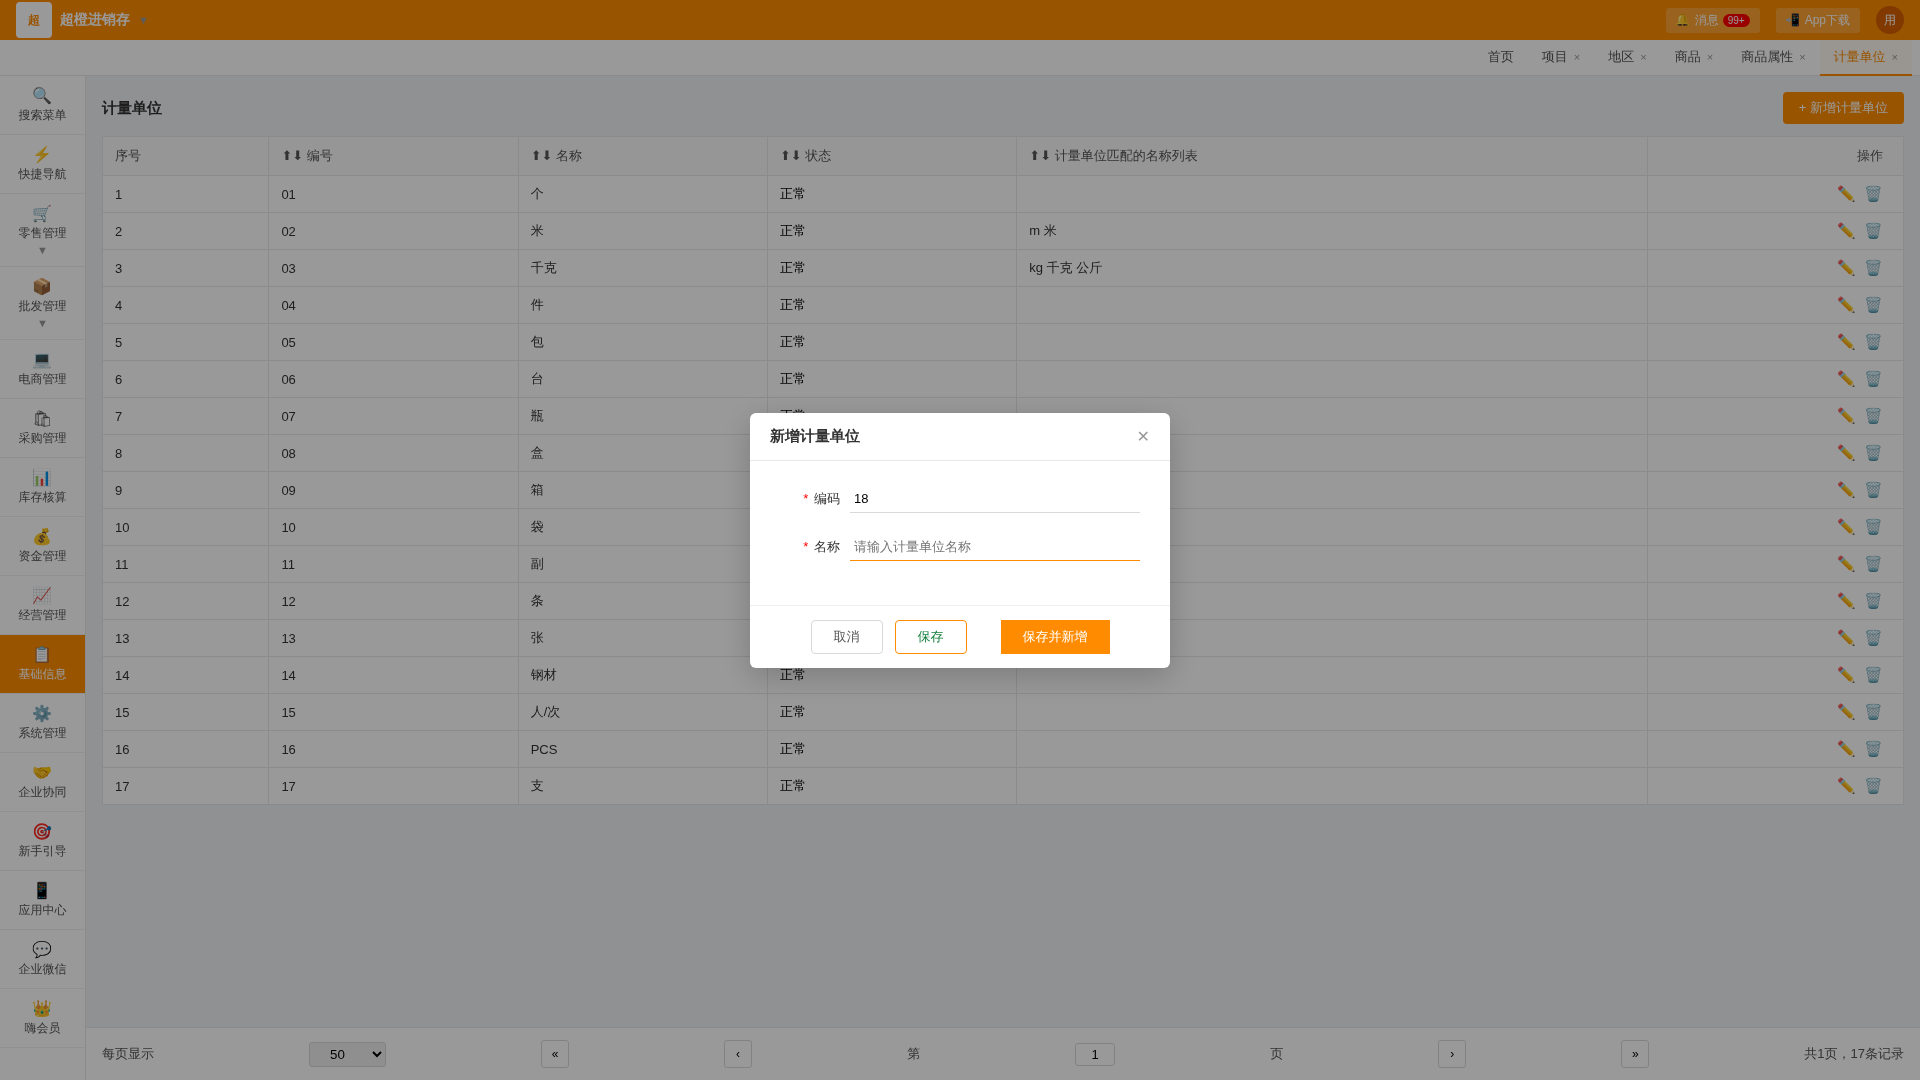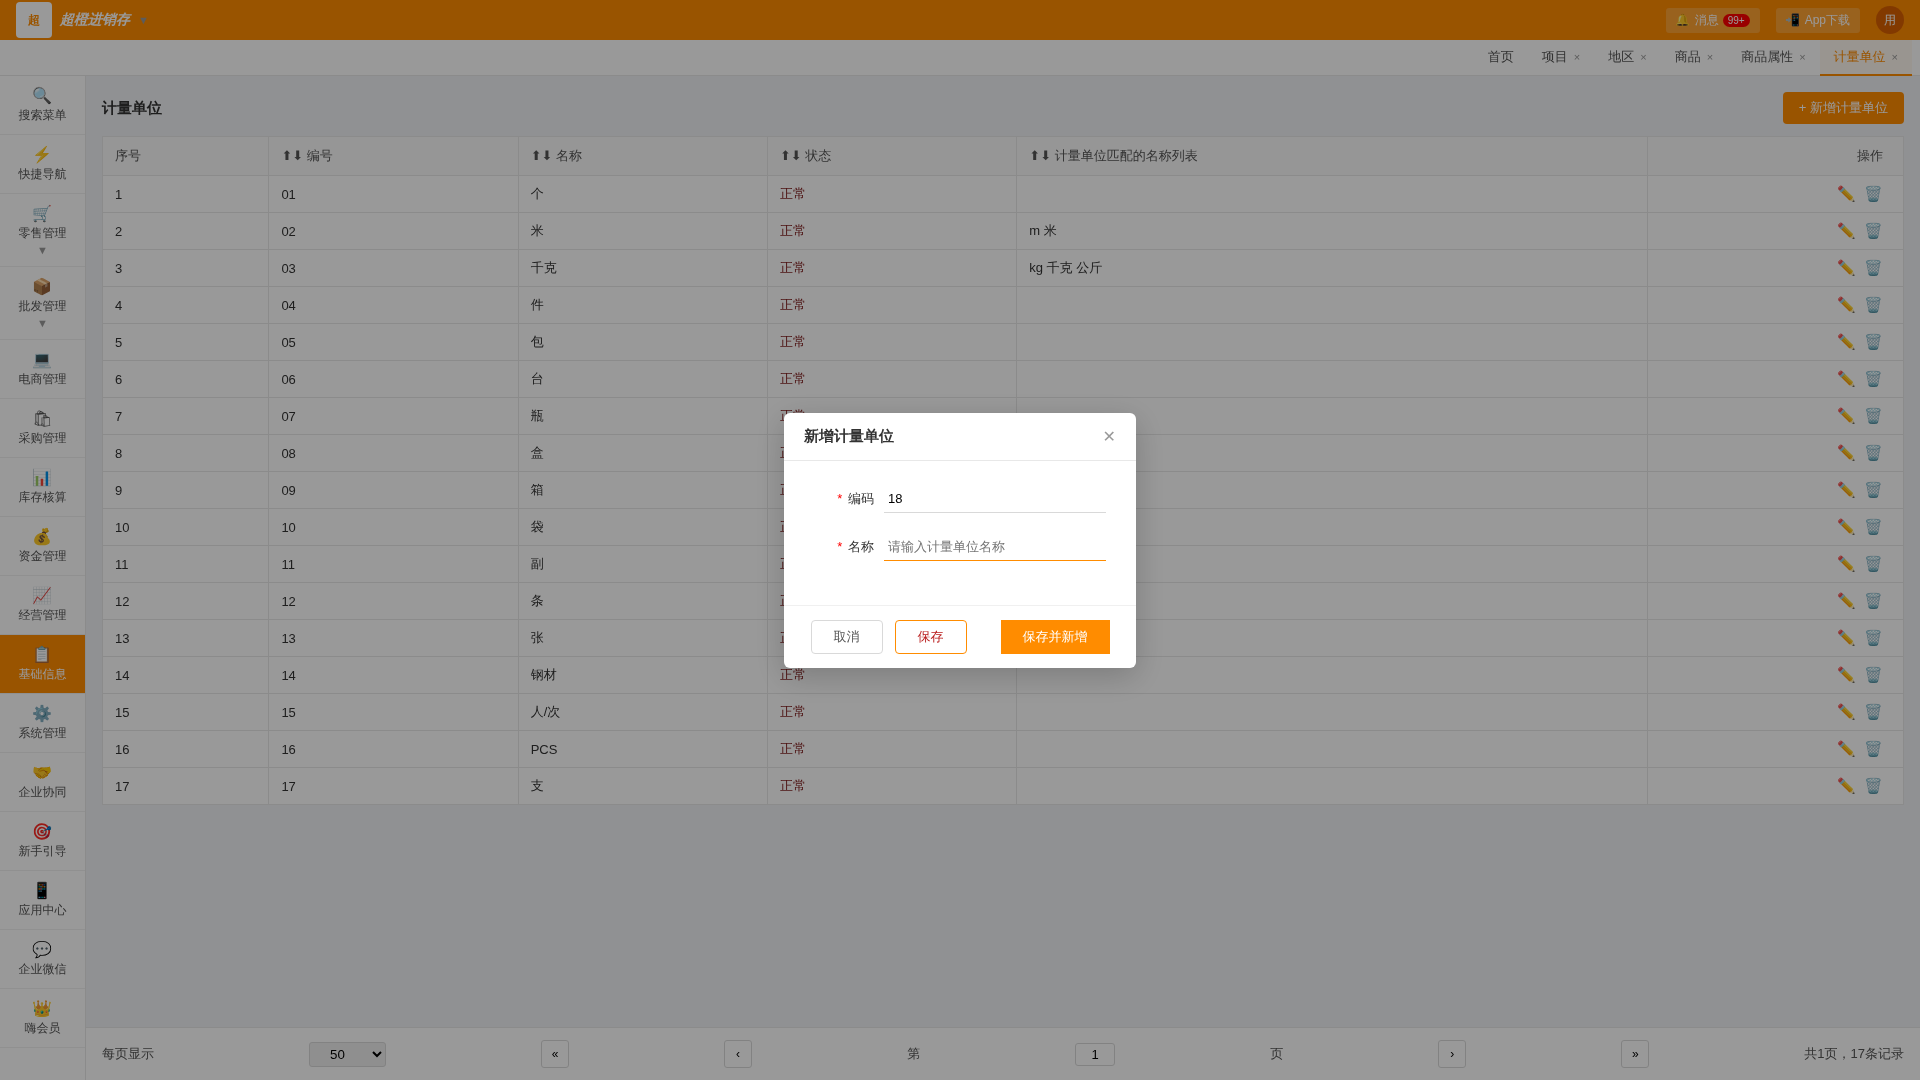--- a/index.html
+++ b/index.html
@@ -20,21 +20,21 @@
       gap: 8px;
     }
     .logo-icon {
       width: 36px;
       height: 36px;
       background: #fff;
       border-radius: 4px;
       display: flex; align-items: center; justify-content: center;
       font-weight: bold; color: #ff8c00; font-size: 12px;
     }
-    .logo-text { color: #fff; font-size: 14px; font-weight: bold; font-style: italic; }
+    .logo-text { color: #fff; font-size: 14px; font-weight: bold; }
     .header-right {
       display: flex;
       align-items: center;
       gap: 16px;
       color: #fff;
       font-size: 13px;
     }
     .header-btn {
       background: rgba(255,255,255,0.2);
       border: none;
@@ -166,21 +166,21 @@
       color: #555;
       font-size: 13px;
     }
     .data-table td {
       border: 1px solid #e8e8e8;
       padding: 9px 12px;
       font-size: 13px;
       color: #333;
     }
     .status-normal {
-      color: #7f1d1d;
+      color: #000000;
     }
     .action-icons {
       display: flex;
       gap: 8px;
     }
     .action-icon {
       cursor: pointer;
       color: #999;
       font-size: 15px;
     }
@@ -227,21 +227,21 @@
       top: 0; left: 0; right: 0; bottom: 0;
       background: rgba(0,0,0,0.4);
       display: flex;
       align-items: center;
       justify-content: center;
       z-index: 1000;
     }
     .modal {
       background: #fff;
       border-radius: 6px;
-      width: 352px;
+      width: 420px;
       box-shadow: 0 8px 32px rgba(0,0,0,0.2);
       overflow: hidden;
     }
     .modal-header {
       padding: 14px 20px;
       border-bottom: 1px solid #e8e8e8;
       display: flex;
       align-items: center;
       justify-content: space-between;
       font-size: 15px;
@@ -302,21 +302,21 @@
       font-size: 13px;
       color: #555;
     }
     .btn-save {
       padding: 7px 22px;
       border: 1px solid #ff8c00;
       background: #fff;
       border-radius: 4px;
       cursor: pointer;
       font-size: 13px;
-      color: #b91c1c;
+      color: #15803d;
     }
     .btn-save-new {
       padding: 7px 22px;
       border: none;
       background: #ff8c00;
       border-radius: 0;
       cursor: pointer;
       font-size: 13px;
       color: #fff;
       margin-left: 22px;

